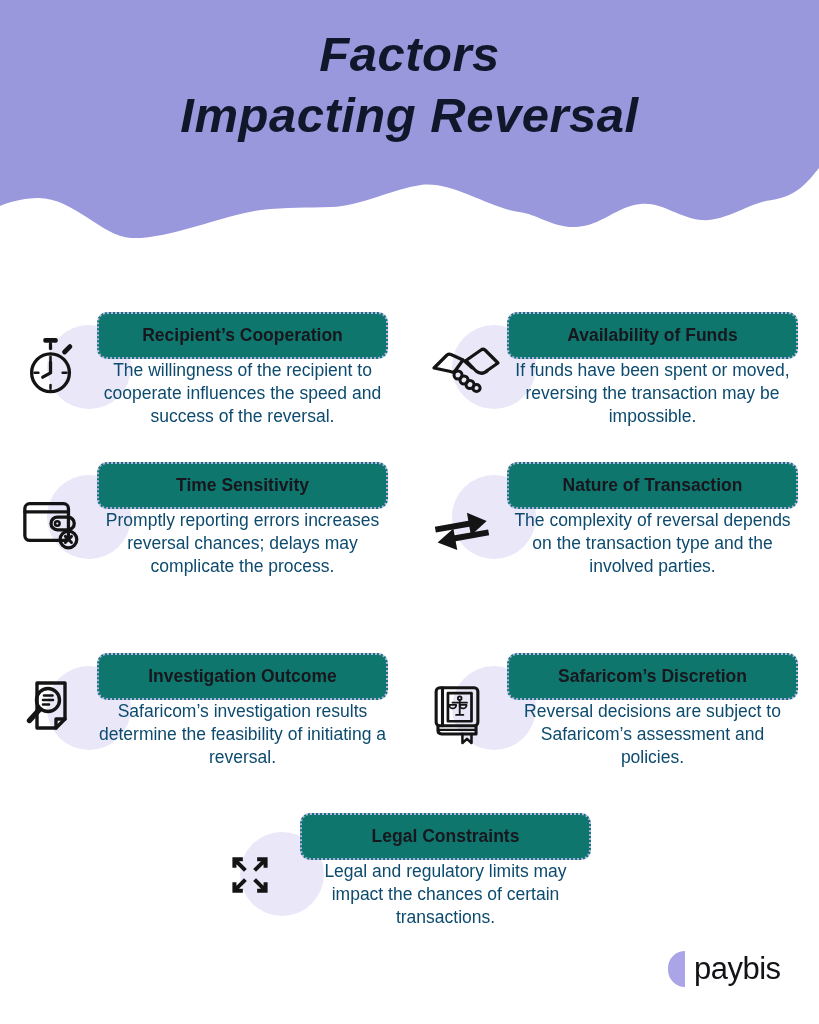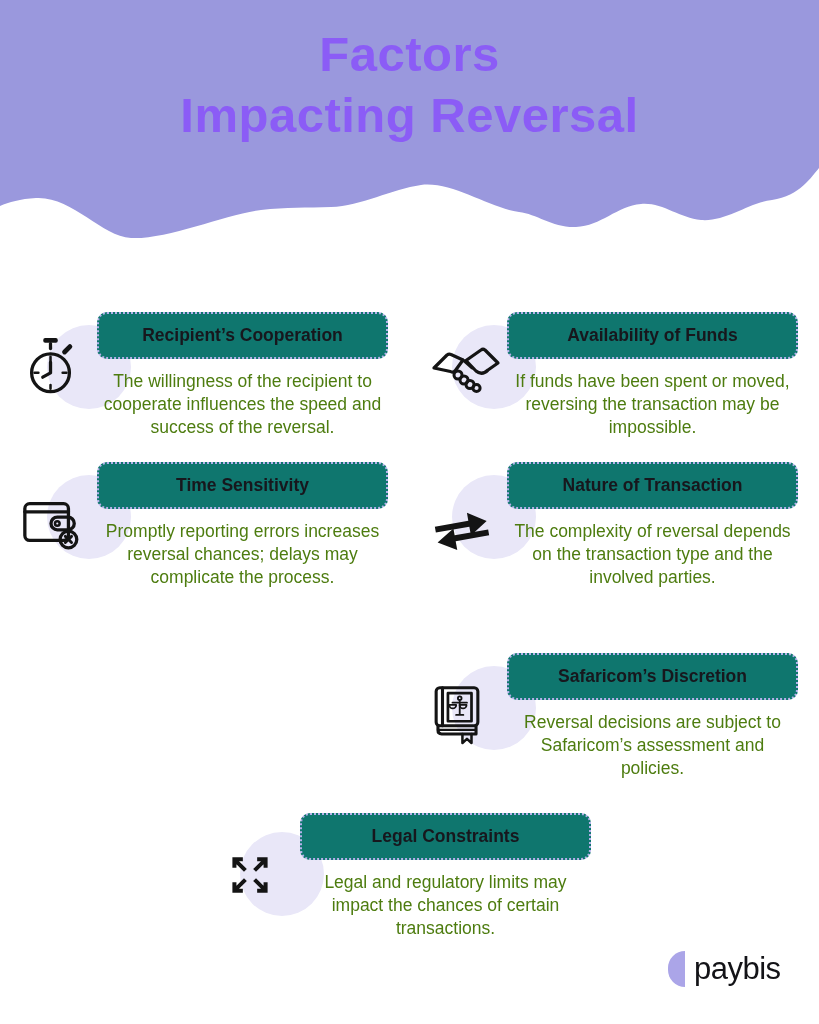--- a/index.html
+++ b/index.html
@@ -4,22 +4,23 @@
 <style>
   html,body{margin:0;padding:0;background:#ffffff;}
   .page{
     position:relative;width:819px;height:1024px;background:#ffffff;overflow:hidden;
     font-family:"Liberation Sans", sans-serif;
   }
   
   .header-wave{position:absolute;top:0;left:0;width:819px;height:245px;z-index:0;}
   .header-title{
     position:absolute;top:24px;left:0;width:819px;z-index:1;
-    text-align:center;color:#8b5cf6;font-weight:700;font-size:49px;line-height:61px;
+    text-align:center;color:#0f172a;font-weight:700;font-size:49px;line-height:61px;
     letter-spacing:0.5px;
+    font-style:italic;
   }
   
   .card{position:absolute;width:372px;}
   .col-left{left:18px;}
   .col-right{left:428px;}
   .r1{top:312px;} .r2{top:462px;} .r3{top:653px;}
   .card-center{left:221px;top:813px;}
   .icon-circle{
     position:absolute;width:84px;height:84px;border-radius:50%;
     background:#e9e7f8;left:29px;top:13px;z-index:0;
@@ -27,22 +28,22 @@
   .col-right .icon-circle{left:24px;}
   .card-center .icon-circle{left:19px;top:19px;}
   .card-icon{position:absolute;z-index:1;}
   .title-box{
     position:relative;z-index:2;margin-left:79px;width:291px;box-sizing:border-box;
     background:#0f766e;border:2px dotted #b6b1ec;border-radius:10px;
     padding:11px 6px;text-align:center;
     font-weight:700;font-size:17.5px;color:#17171d;
   }
   .card-body{
-    position:relative;z-index:2;margin-left:79px;width:291px;margin-top:11px;
-    text-align:center;font-size:17.5px;line-height:23px;color:#4d7c0f;
+    position:relative;z-index:2;margin-left:79px;width:291px;margin-top:0;
+    text-align:center;font-size:17.5px;line-height:23px;color:#0c4a6e;
   }
   
   .brand{
     position:absolute;left:668px;top:951px;z-index:2;
     display:flex;align-items:center;
   }
   .brand-mark{
     width:17px;height:36px;background:#aba5e8;
     border-radius:18px 0 0 18px;
   }
@@ -123,20 +124,32 @@
     <svg class="card-icon" style="left:2px;top:26px" width="64" height="64" viewBox="0 0 64 64">
       <g transform="rotate(-10 32 43)" fill="#141414">
         <polygon points="6,34 40,34 40,26 58,37.5 40,49 40,40 6,40"></polygon>
         <polygon points="58,46 24,46 24,39 6,50 24,61 24,52 58,52"></polygon>
       </g>
     </svg>
     <div class="title-box">Nature of Transaction</div>
     <div class="card-body">The complexity of reversal depends on the transaction type and the involved parties.</div>
   </div>
 
+  <div class="card col-left r3">
+    <span class="icon-circle"></span>
+    <svg class="card-icon" style="left:2px;top:22px" width="64" height="64" viewBox="0 0 64 64">
+      <path class="ic" fill="#fff" d="M17 8 H45 V44 L36 53 H17 Z"></path>
+      <path class="ic" d="M45 44 H36 V53"></path>
+      <circle class="ic" cx="28" cy="25" r="11.5" fill="#fff"></circle>
+      <path class="ic" style="stroke-width:2.6" d="M24 20.5 H32.5 M23 25 H33 M23 29.5 H29"></path>
+      <path class="ic" style="stroke-width:5.4" d="M19.5 34.5 L9.5 45.5"></path>
+    </svg>
+    <div class="title-box">Investigation Outcome</div>
+    <div class="card-body">Safaricom’s investigation results determine the feasibility of initiating a reversal.</div>
+  </div>
 
   <div class="card col-right r3">
     <span class="icon-circle"></span>
     <svg class="card-icon" style="left:0px;top:30px" width="58" height="62" viewBox="0 0 64 68">
       <rect class="ic" x="9" y="5" width="46" height="42" rx="4" fill="#fff"></rect>
       <path class="ic" d="M16 5 V47"></path>
       <path class="ic" d="M11 47 V52 Q11 56 15 56 H53 V47" fill="#fff"></path>
       <path class="ic" style="stroke-width:2.4" d="M11 51.5 H53"></path>
       <path class="ic" d="M38 56 V66 L43 61.5 L48 66 V56" fill="#fff" style="stroke-width:2.8"></path>
       <rect class="ic" x="22" y="11" width="26" height="31" style="stroke-width:3"></rect>

